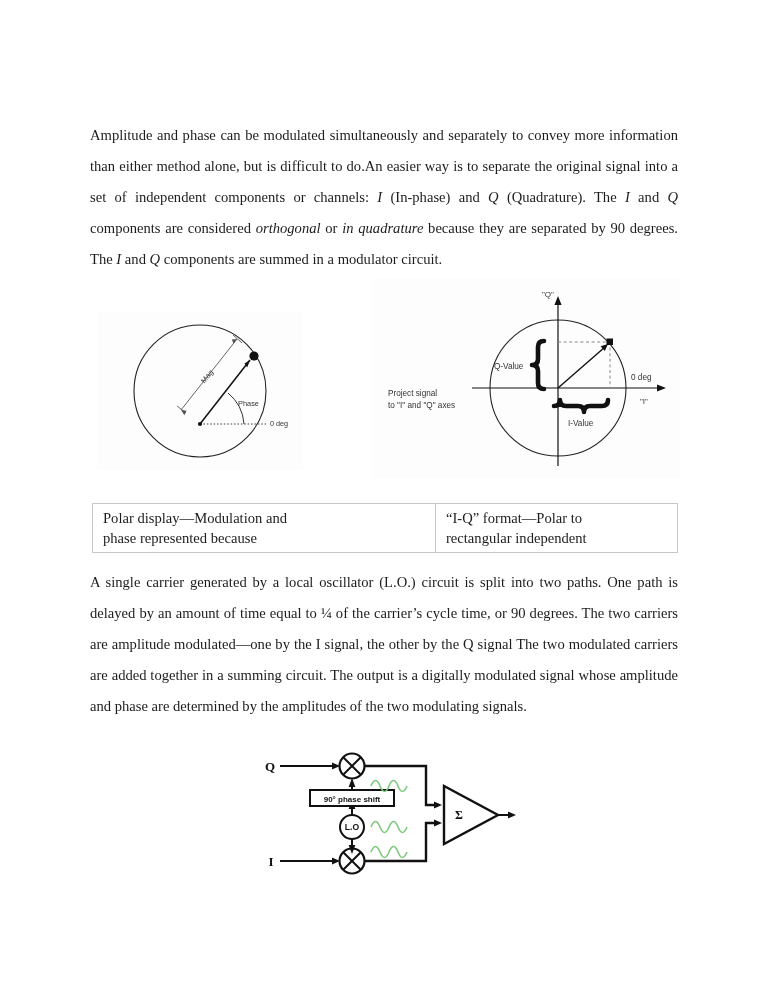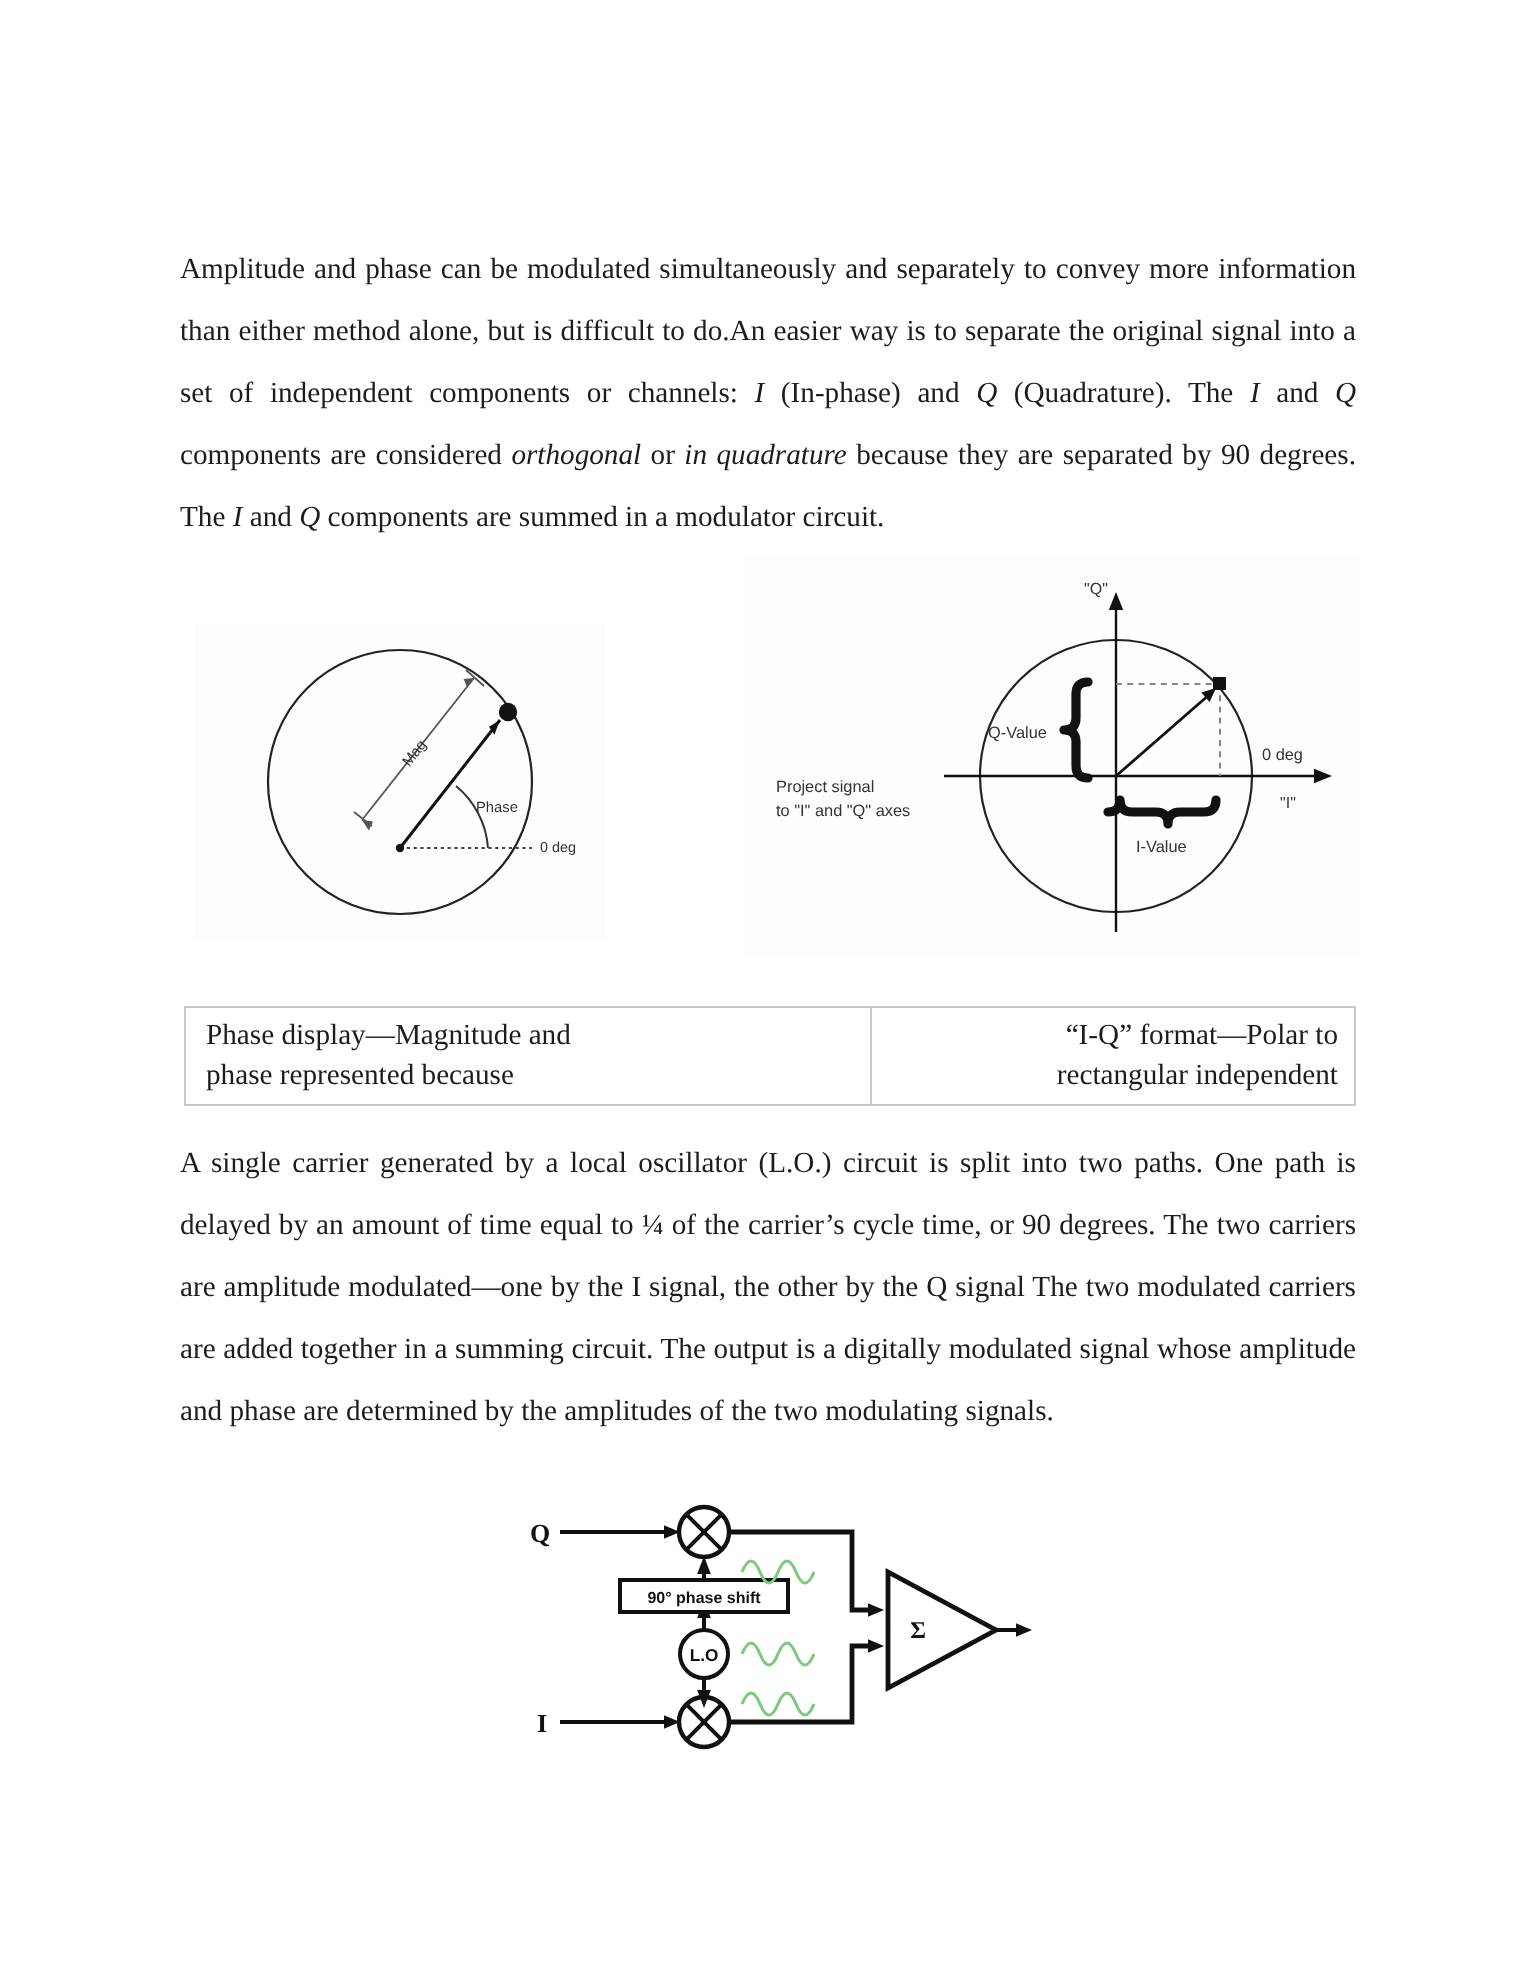--- a/index.html
+++ b/index.html
@@ -84,21 +84,21 @@
   }
   .caption-table td {
     border: 1px solid #c8c8c8;
     font-size: 14.6px;
     line-height: 20px;
     padding: 4px 8px 4px 10px;
     vertical-align: top;
     color: #1c1c1c;
   }
   td.cap-left { width: 324px; text-align: left; }
-  td.cap-right { text-align: right; }
+  td.cap-right { text-align: left; }
 
   
   #circuit-figure {
     position: absolute;
     left: 258px;
     top: 748px;
     width: 262px;
     height: 140px;
   }
 </style>
@@ -172,21 +172,21 @@
           <text x="16" y="130" fill="#333" font-family="Liberation Sans, sans-serif" font-size="8.2">to "I" and "Q" axes</text>
         </g>
       </svg>
     </div>
   </div>
 
   <table class="caption-table">
     <tbody>
         <tr>
       <td class="cap-left">
-        <div>Phase display—Magnitude and</div>
+        <div>Polar display—Modulation and</div>
         <div>phase represented because</div>
       </td>
       <td class="cap-right">
         <div>“I-Q” format—Polar to</div>
         <div>rectangular independent</div>
       </td>
     </tr>
   </tbody>
     </table>
 

